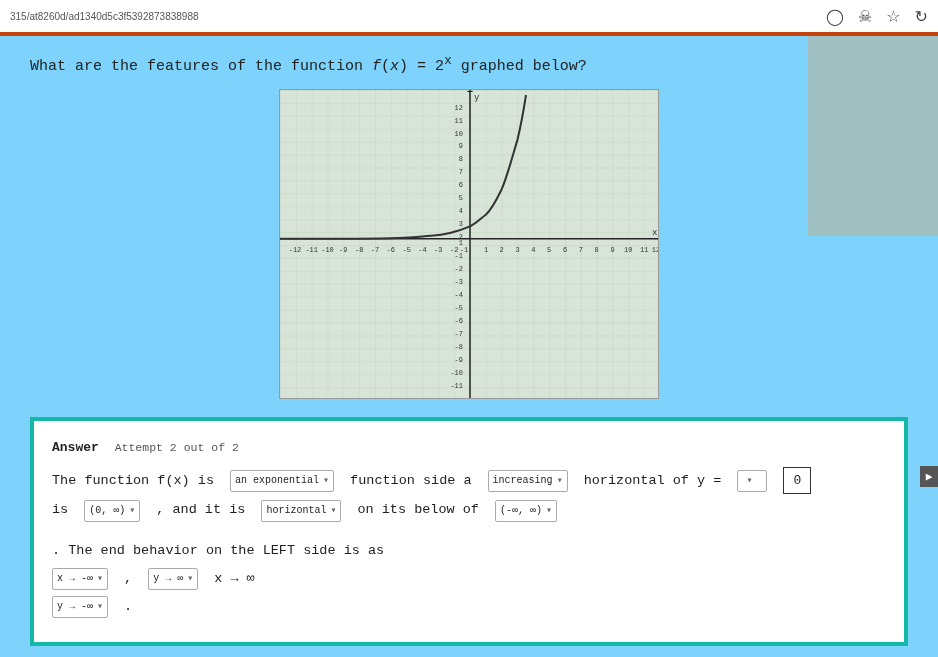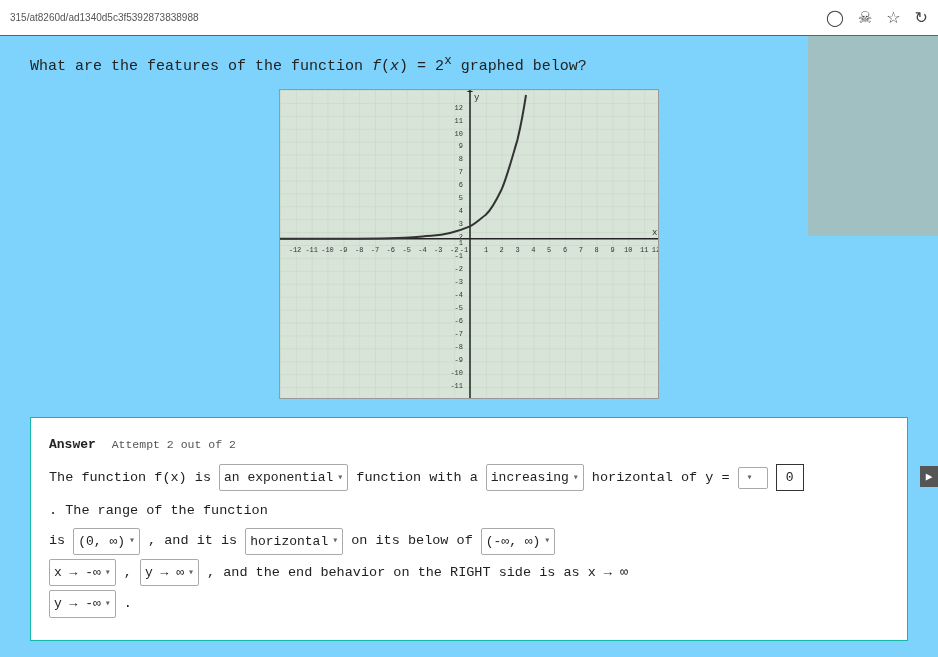--- a/index.html
+++ b/index.html
@@ -11,21 +11,21 @@
       overflow: hidden;
       position: relative;
     }
     .top-bar {
       background: #fff;
       height: 36px;
       display: flex;
       align-items: center;
       justify-content: space-between;
       padding: 0 10px;
-      border-bottom: 1px solid #c2410c;
+      border-bottom: 4px solid #c2410c;
       font-size: 11px;
       color: #444;
     }
     .top-bar-url {
       font-size: 10px;
       color: #555;
       flex: 1;
     }
     .top-bar-icons {
       display: flex;
@@ -60,56 +60,56 @@
     .graph-area {
       background: #d8e4d8;
       border: 1px solid #999;
       width: 380px;
       height: 310px;
       position: relative;
       overflow: hidden;
     }
     .answer-section {
       background: #fff;
-      border: 1px solid #14b8a6;
+      border: 4px solid #14b8a6;
       padding: 14px 18px 18px 18px;
       font-size: 13.5px;
       color: #222;
       line-height: 2.0;
     }
     .answer-label {
       font-weight: bold;
       font-size: 13px;
       margin-bottom: 6px;
     }
     .attempt-label {
       font-size: 11.5px;
       font-weight: normal;
       color: #555;
       margin-left: 8px;
     }
     .sentence-row {
       display: flex;
       align-items: center;
       flex-wrap: wrap;
-      gap: 8px;
+      gap: 16px;
       margin-bottom: 4px;
       line-height: 1.8;
     }
     .sentence-row span {
       white-space: nowrap;
     }
     .dropdown {
       display: inline-flex;
       align-items: center;
       border: 1px solid #aaa;
       border-radius: 2px;
       background: #fff;
       padding: 1px 4px;
-      font-size: 13px;
+      font-size: 10px;
       cursor: pointer;
       min-width: 30px;
     }
     .dropdown::after {
       content: "▾";
       font-size: 10px;
       margin-left: 4px;
       color: #666;
     }
     .input-box {
@@ -254,42 +254,41 @@
 
   <div class="answer-section">
     <div class="answer-label">
       <span>Answer</span>
       <span class="attempt-label">Attempt 2 out of 2</span>
     </div>
 
     <div class="sentence-row">
       <span>The function f(x) is</span>
       <span class="dropdown">an exponential</span>
-      <span>function with a</span>
+      <span>function side a</span>
       <span class="dropdown">increasing</span>
       <span>horizontal of y =</span>
       <span class="dropdown"></span>
       <span class="input-box">0</span>
-      <span>. The range of the function</span>
     </div>
 
     <div class="sentence-row">
       <span>is</span>
       <span class="dropdown">(0, ∞)</span>
       <span>, and it is</span>
       <span class="dropdown">horizontal</span>
       <span>on its below of</span>
       <span class="dropdown">(-∞, ∞)</span>
+      <span>. The end behavior on the LEFT side is as</span>
     </div>
 
     <div class="sentence-row">
       <span class="dropdown">x → -∞</span>
       <span>,</span>
       <span class="dropdown">y → ∞</span>
-      <span>, and the end behavior on the RIGHT side is as</span>
       <span>x → ∞</span>
     </div>
 
     <div class="sentence-row">
       <span class="dropdown">y → -∞</span>
       <span>.</span>
     </div>
   </div>
 
   <div class="right-panel"></div>

